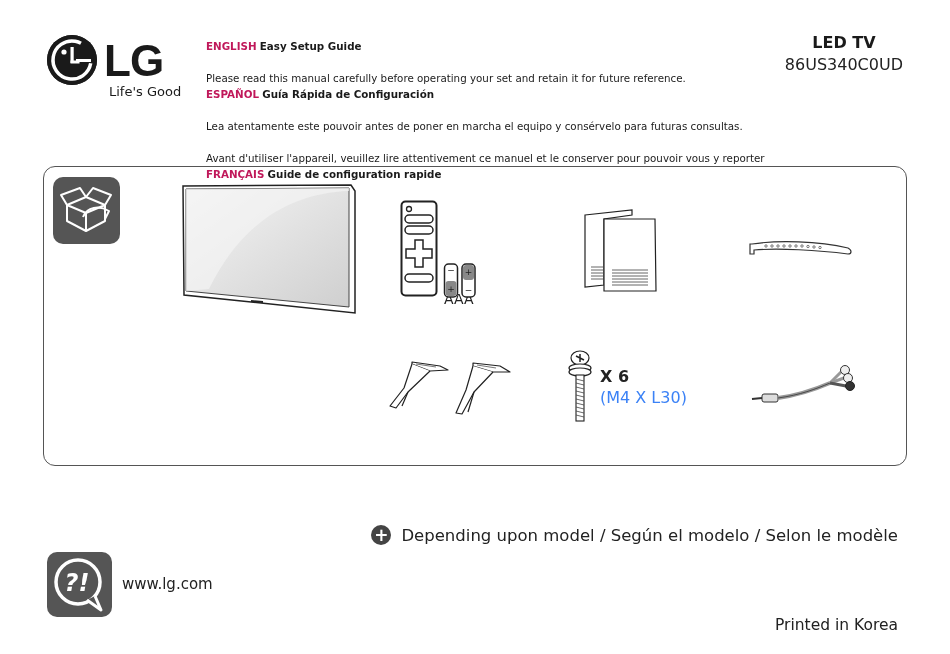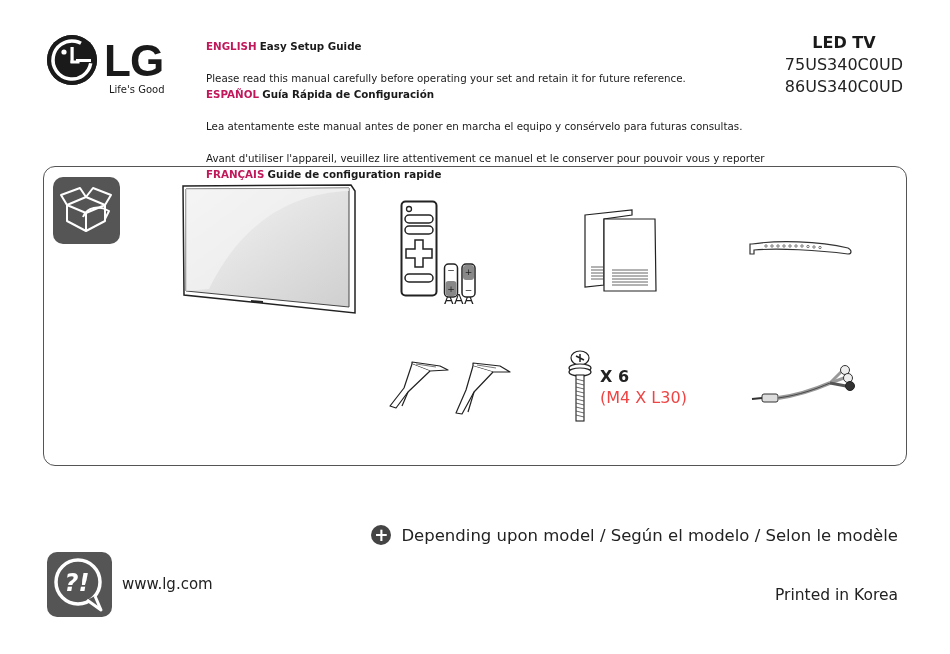--- a/index.html
+++ b/index.html
@@ -2,49 +2,49 @@
 <html><head>
   <meta charset="utf-8">
   <style>
     html, body { margin: 0; padding: 0; background: #ffffff; }
     body { width: 950px; height: 654px; position: relative; overflow: hidden; font-family: "DejaVu Sans", sans-serif; color: #1a1a1a; }
     .abs { position: absolute; }
 
     
     .logo-circle { left: 47px; top: 35px; width: 50px; height: 50px; border-radius: 50%; background: #1a1a1a; }
     .logo-word { left: 104px; top: 36px; font-family: "Liberation Sans", sans-serif; font-weight: bold; font-size: 44px; line-height: 50px; color: #1a1a1a; letter-spacing: -1px; }
-    .logo-tag { left: 109px; top: 84px; font-size: 10px; color: #1a1a1a; }
+    .logo-tag { left: 109px; top: 84px; font-size: 13px; color: #1a1a1a; }
 
     
     .intro { left: 206px; top: 38px; width: 560px; font-size: 10.3px; line-height: 16px; }
     .intro .lang { color: #c0185a; font-weight: bold; }
     .intro .title { font-weight: bold; color: #1a1a1a; }
     .intro .desc { color: #1a1a1a; margin-top: 16px; }
     .intro .row { white-space: nowrap; }
 
     
     .model-block { right: 47px; top: 32px; text-align: center; }
     .model-type { font-weight: bold; font-size: 16px; line-height: 22px; }
     .model-num { font-size: 16px; line-height: 22px; color: #222; }
 
     
     .box { left: 43px; top: 166px; width: 862px; height: 298px; border: 1.5px solid #555; border-radius: 12px; }
     .box-icon { left: 53px; top: 177px; width: 67px; height: 67px; border-radius: 10px; background: #555; }
 
     .item { position: absolute; }
     .aaa { left: 444px; top: 243px; font-size: 14px; color: #222; margin-top: 48px; }
     .screw-qty { left: 600px; top: 367px; font-size: 16px; font-weight: bold; color: #222; }
-    .screw-spec { left: 600px; top: 388px; font-size: 16px; color: #ef4444; text-align: right; }
+    .screw-spec { left: 600px; top: 388px; font-size: 16px; color: #3b82f6; text-align: right; }
 
     
     .note { right: 52px; top: 525px; font-size: 16.5px; color: #222; display: flex; align-items: center; gap: 10px; }
     .plus-circle { width: 20px; height: 20px; border-radius: 50%; background: #444; color: #fff; display: flex; align-items: center; justify-content: center; font-weight: bold; font-size: 17px; line-height: 20px; }
     .help-icon { left: 47px; top: 552px; width: 65px; height: 65px; border-radius: 10px; background: #555; }
     .site { left: 122px; top: 575px; font-size: 15px; color: #222; }
-    .printed { right: 52px; top: 586px; font-size: 15.5px; color: #222; }
+    .printed { right: 52px; top: 616px; font-size: 15.5px; color: #222; }
   </style>
 </head>
 <body>
 
 <div class="abs logo-circle">
   <svg width="50" height="50" viewBox="0 0 50 50">
     <circle cx="25" cy="25" r="25" fill="#1a1a1a"></circle>
     <circle cx="25" cy="25" r="19" fill="none" stroke="#fff" stroke-width="3.5" stroke-dasharray="95 30" transform="rotate(10 25 25)"></circle>
     <circle cx="17" cy="17" r="2.6" fill="#fff"></circle>
     <rect x="23.5" y="12" width="3.2" height="16" fill="#fff"></rect>
@@ -58,32 +58,31 @@
 <div class="abs intro">
   <div class="row">
     <span class="lang">ENGLISH</span>
     <span class="title">Easy Setup Guide</span>
   </div>
   <div class="row desc">Please read this manual carefully before operating your set and retain it for future reference.</div>
   <div class="row">
     <span class="lang">ESPAÑOL</span>
     <span class="title">Guía Rápida de Configuración</span>
   </div>
-  <div class="row desc">Lea atentamente este manual antes de poner en marcha el equipo y consérvelo para futuras consultas.</div>
+  <div class="row desc">Lea atentamente este pouvoir antes de poner en marcha el equipo y consérvelo para futuras consultas.</div>
   <div class="row desc">Avant d'utiliser l'appareil, veuillez lire attentivement ce manuel et le conserver pour pouvoir vous y reporter</div>
   <div class="row">
     <span class="lang">FRANÇAIS</span>
     <span class="title">Guide de configuration rapide</span>
   </div>
   <div class="row desc">ultérieurement.</div>
 </div>
 
 <div class="abs model-block">
   <div class="model-type">LED TV</div>
-  <div class="model-num">75US340C0UD</div>
   <div class="model-num">86US340C0UD</div>
 </div>
 
 <div class="abs box"></div>
 
 <div class="abs box-icon">
   <svg width="67" height="67" viewBox="0 0 67 67">
     <g fill="none" stroke="#fff" stroke-width="2" stroke-linejoin="round">
       <path d="M14 28 L33 20 L52 28 L33 36 Z"></path>
       <path d="M14 28 L14 44 L33 54 L52 44 L52 28"></path>

